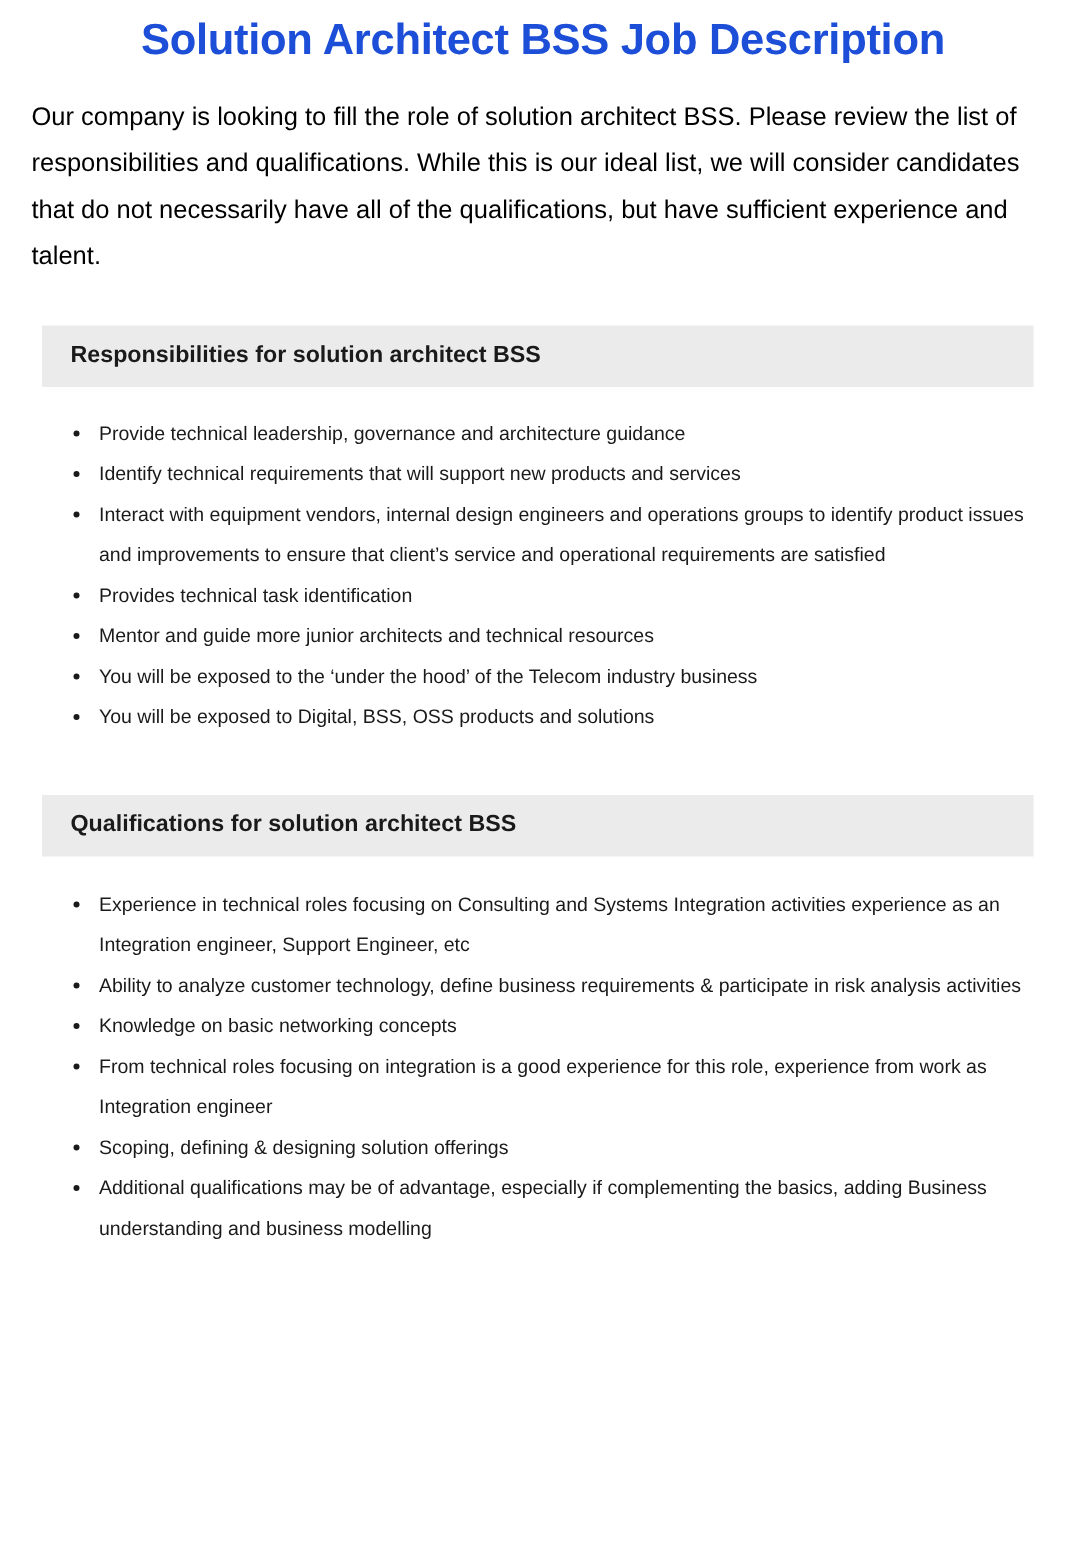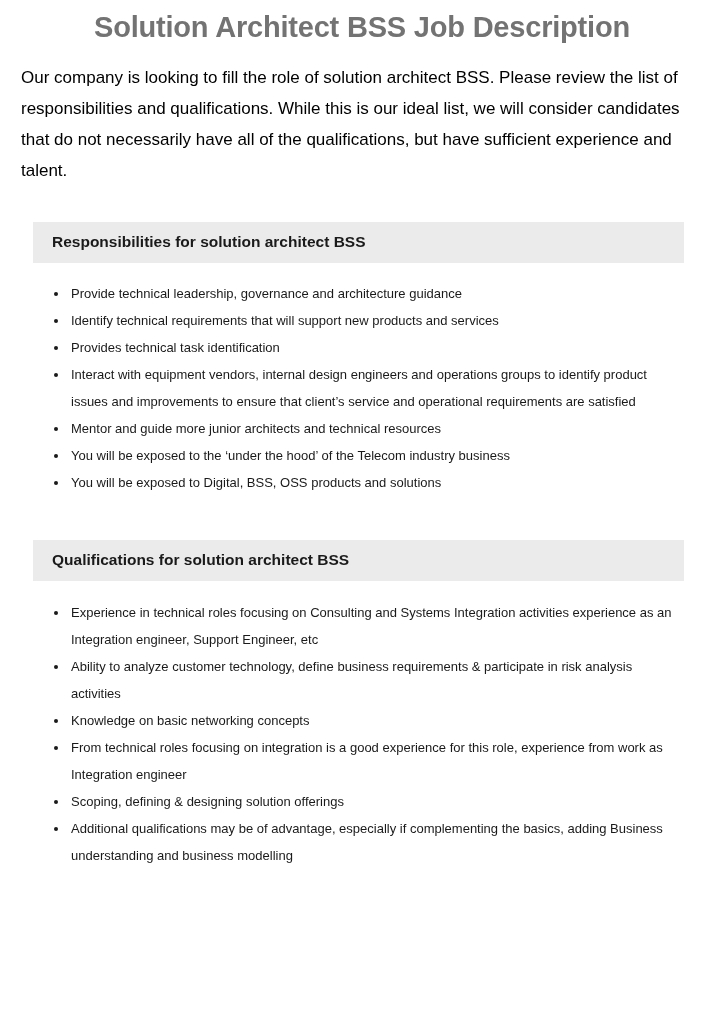--- a/index.html
+++ b/index.html
@@ -21,36 +21,36 @@
     width: 720px;
     height: 1029px;
     box-sizing: border-box;
   }
 
   .doc-title {
     text-align: center;
     font-size: 29px;
     font-weight: bold;
     letter-spacing: -0.2px;
-    color: #737373;
+    color: #1d4ed8;
     margin: 0;
     padding: 9px 16px 0 20px;
     line-height: 36px;
   }
 
   .intro {
     margin: 0;
     padding: 17px 30px 0 21px;
     font-size: 17px;
     line-height: 31px;
     color: #000000;
   }
 
   .section {
-    margin: 9px;
+    margin: 4px;
     padding: 4px;
   }
 
   .section-header {
     background: #ebebeb;
     margin: 23px 23px 0 20px;
     padding: 11px 0 12px 19px;
     font-size: 15.5px;
     font-weight: bold;
     color: #1a1a1a;
@@ -102,22 +102,22 @@
 
   <h1 class="doc-title">Solution Architect BSS Job Description</h1>
 
   <p class="intro">Our company is looking to fill the role of solution architect BSS. Please review the list of responsibilities and qualifications. While this is our ideal list, we will consider candidates that do not necessarily have all of the qualifications, but have sufficient experience and talent.</p>
 
   <div class="section">
     <div class="section-header responsibilities">Responsibilities for solution architect BSS</div>
     <ul class="bullets responsibilities">
         <li>Provide technical leadership, governance and architecture guidance</li>
         <li>Identify technical requirements that will support new products and services</li>
+        <li>Interact with equipment vendors, internal design engineers and operations groups to identify product issues and improvements to ensure that client’s service and operational requirements are satisfied</li>
         <li>Provides technical task identification</li>
-        <li>Interact with equipment vendors, internal design engineers and operations groups to identify product issues and improvements to ensure that client’s service and operational requirements are satisfied</li>
         <li>Mentor and guide more junior architects and technical resources</li>
         <li>You will be exposed to the ‘under the hood’ of the Telecom industry business</li>
         <li>You will be exposed to Digital, BSS, OSS products and solutions</li>
       </ul>
   </div>
 
   <div class="section">
     <div class="section-header qualifications">Qualifications for solution architect BSS</div>
     <ul class="bullets qualifications-list">
         <li>Experience in technical roles focusing on Consulting and Systems Integration activities experience as an Integration engineer, Support Engineer, etc</li>

